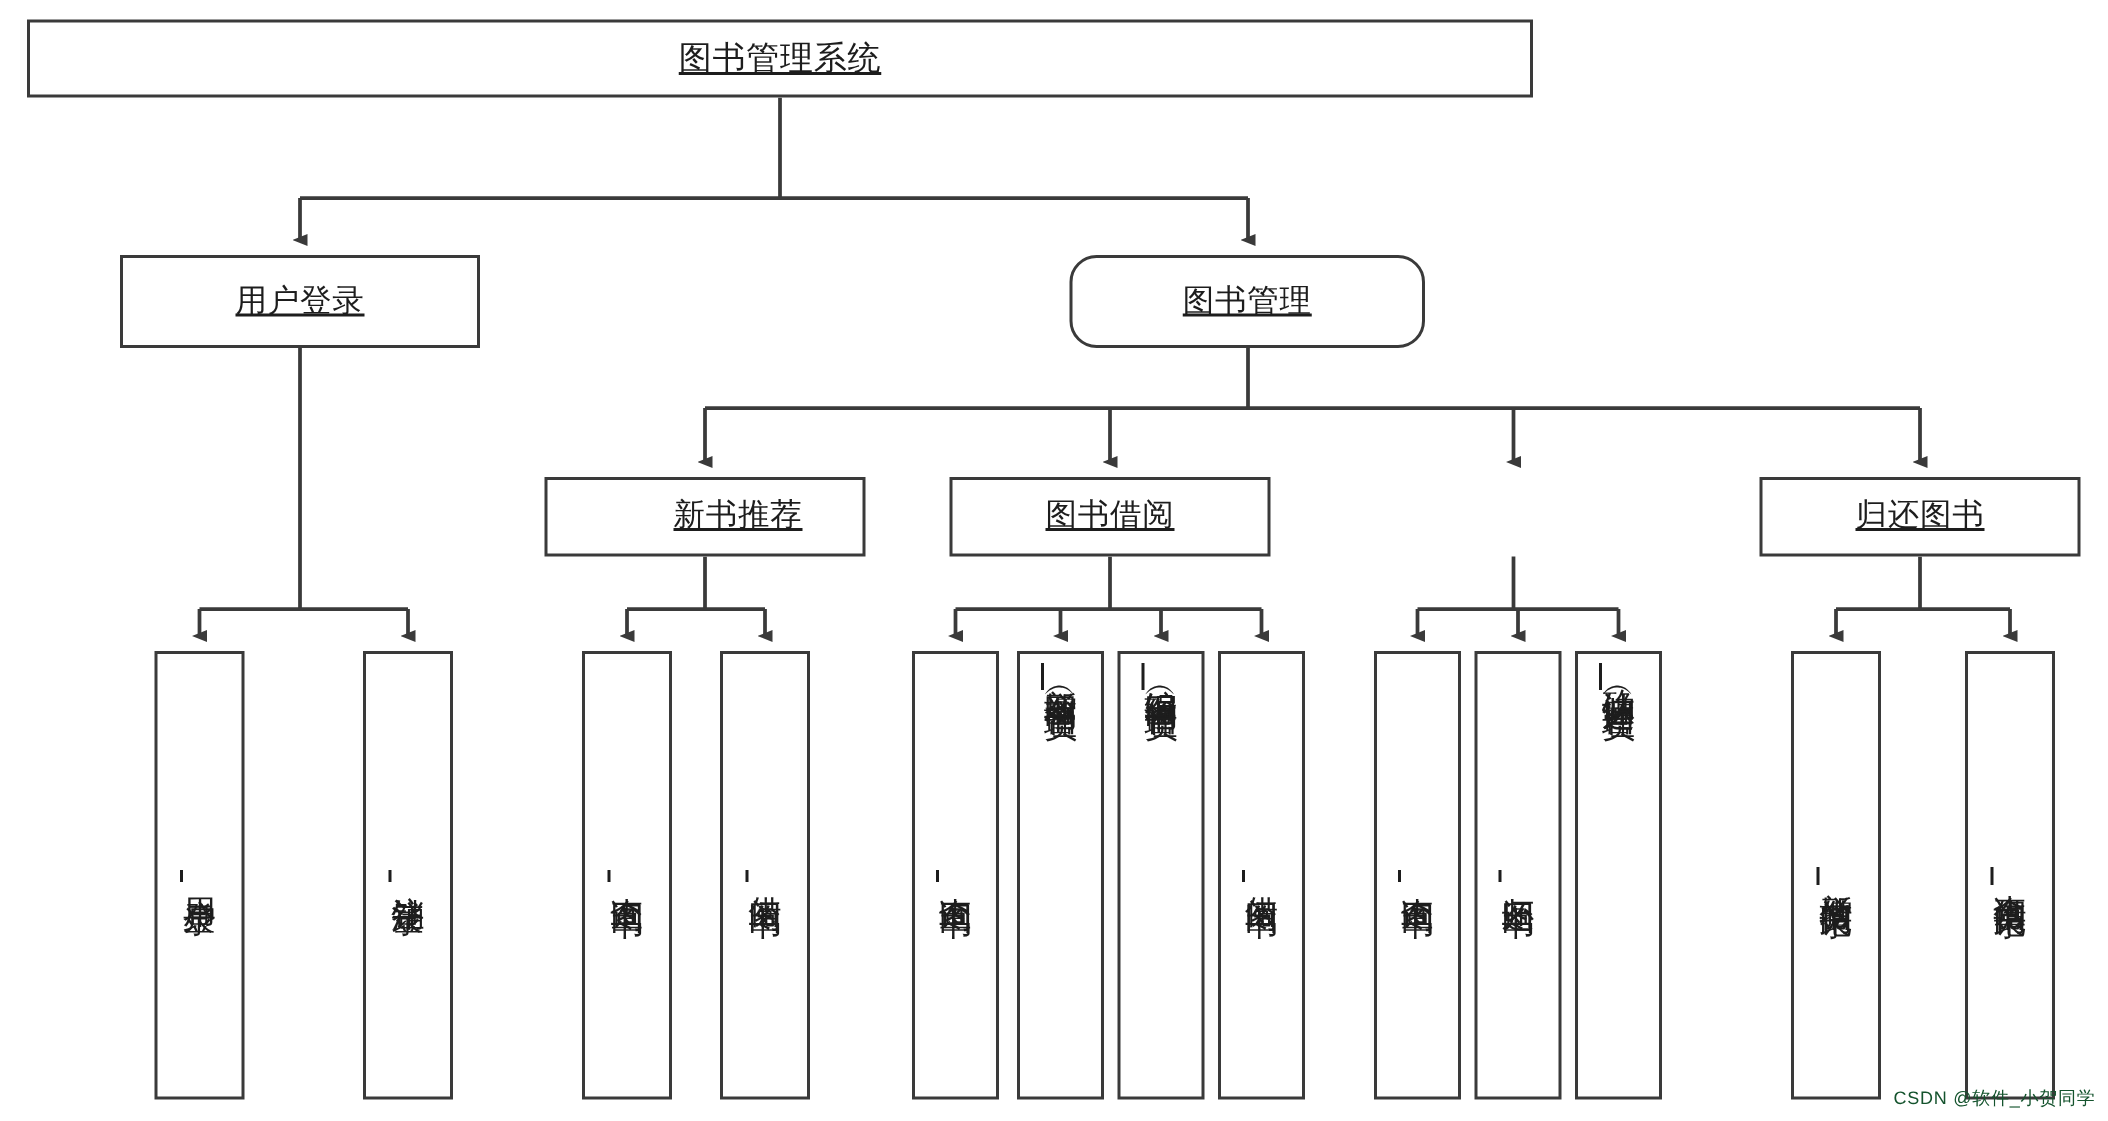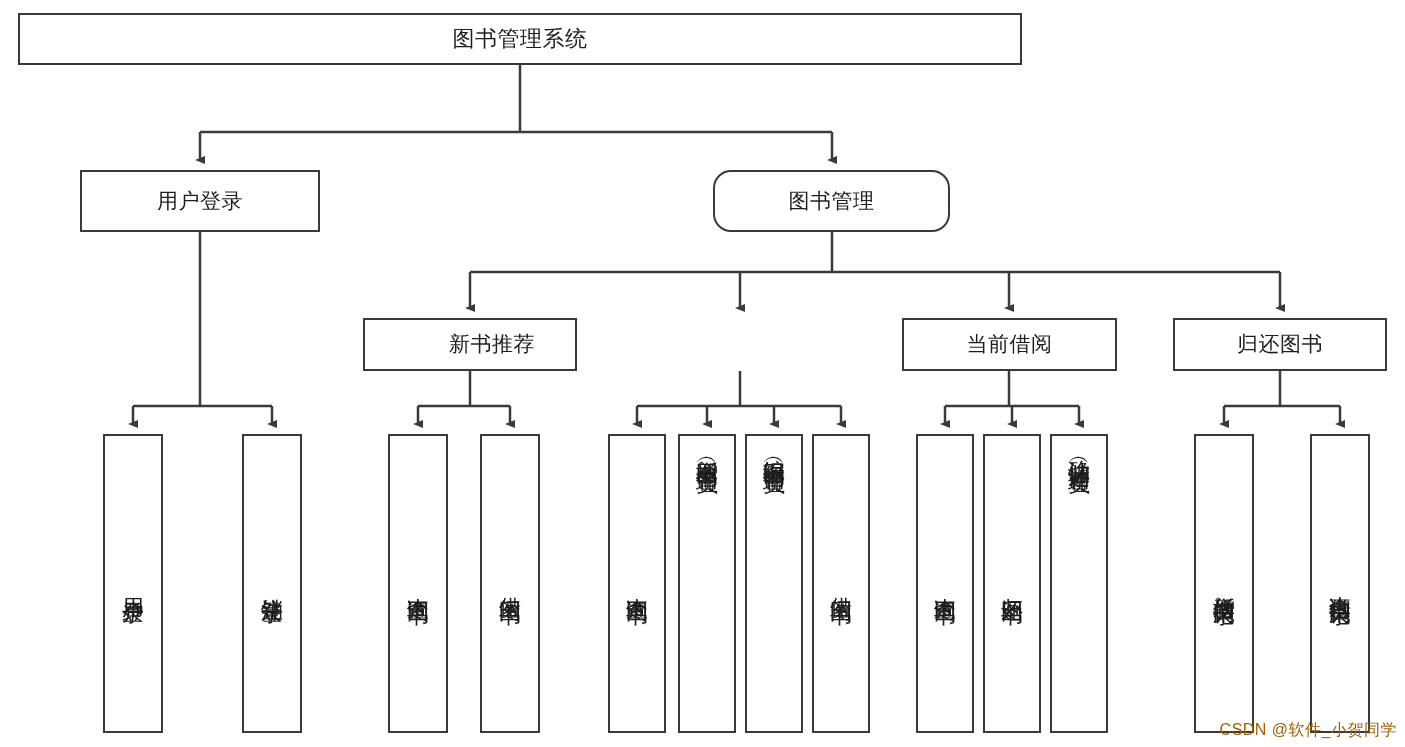--- a/index.html
+++ b/index.html
@@ -33,20 +33,21 @@
     display: flex;
     align-items: center;
     justify-content: center;
     color: #1d1d1d;
     z-index: 2;
   }
   .node .label {
     line-height: 1.15;
     text-align: center;
     letter-spacing: 0.5px;
+    text-decoration: underline;
   }
   .node.horizontal .label {
     writing-mode: horizontal-tb;
     font-size: 21px;
   }
   .node.vertical {
     align-items: flex-start;
     padding-top: 6px;
   }
   .node.vertical .label {
@@ -54,22 +55,22 @@
     text-orientation: upright;
     font-size: 22px;
     letter-spacing: 2px;
     line-height: 1;
   }
   .node.root .label { font-size: 22px; }
   .watermark {
     position: absolute;
     right: 8px;
     bottom: 6px;
-    font-size: 16px;
-    color: #a16207;
+    font-size: 12px;
+    color: #14532d;
     letter-spacing: 0.5px;
     z-index: 3;
     white-space: nowrap;
   }
 </style>
 </head>
 <body>
 
 <div id="canvas">
 
@@ -130,22 +131,22 @@
   <div class="node horizontal" style="left:80px; top:170px; width:240px; height:62px;">
     <span class="label">用户登录</span>
   </div>
   <div class="node horizontal" style="left:713px; top:170px; width:237px; height:62px;border-radius:18px;">
     <span class="label">图书管理</span>
   </div>
 
   <div class="node horizontal" style="left:363px; top:318px; width:214px; height:53px;padding-left:44px;">
     <span class="label">新书推荐</span>
   </div>
-  <div class="node horizontal" style="left:902px; top:318px; width:215px; height:53px;">
-    <span class="label">当前借阅</span>
+  <div class="node horizontal" style="left:633px; top:318px; width:214px; height:53px;">
+    <span class="label">图书借阅</span>
   </div>
   <div class="node horizontal" style="left:1173px; top:318px; width:214px; height:53px;">
     <span class="label">归还图书</span>
   </div>
 
   <div class="node vertical" style="left:103px; top:434px; width:60px; height:299px; justify-content:center; align-items:center; padding-top:0;">
     <span class="label">用户登录</span>
   </div>
   <div class="node vertical" style="left:242px; top:434px; width:60px; height:299px; justify-content:center; align-items:center; padding-top:0;">
     <span class="label">注销登录</span>

